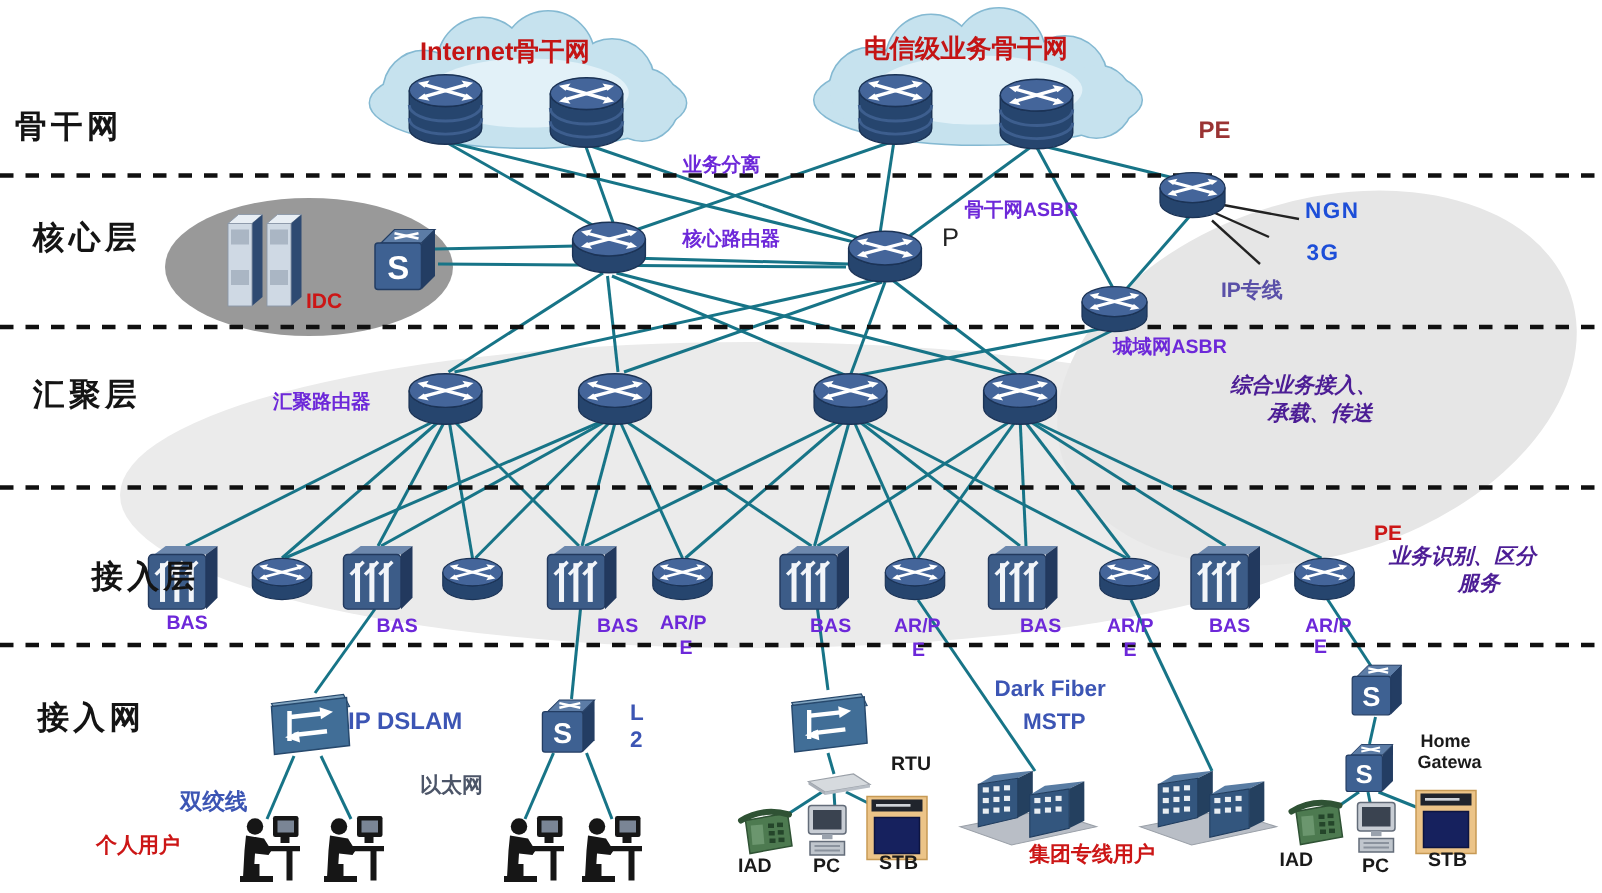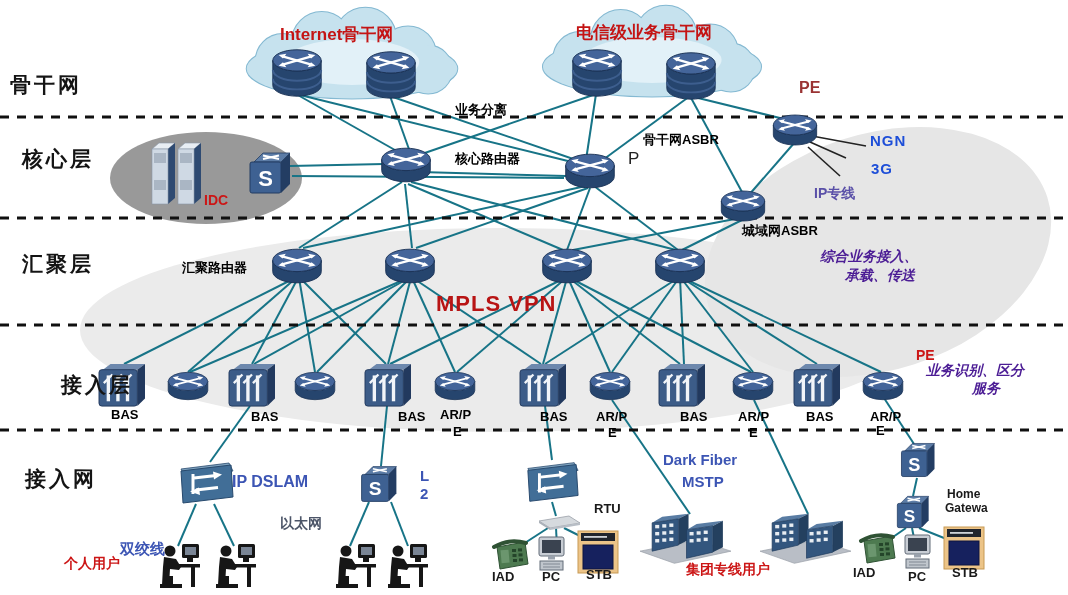--- a/index.html
+++ b/index.html
@@ -5,21 +5,21 @@
   html,body{margin:0;padding:0;background:#fff;}
   #canvas{position:relative;width:1068px;height:595px;background:#ffffff;overflow:hidden;
           font-family:"Liberation Sans","DejaVu Sans",sans-serif;}
   #bg-layer,#edge-layer{position:absolute;left:0;top:0;}
   #node-layer,#label-layer{position:absolute;left:0;top:0;width:1068px;height:595px;}
   .node{position:absolute;}
   .node svg{display:block;width:100%;height:100%;}
   .lbl{position:absolute;white-space:nowrap;line-height:1.05;}
   .layer-lbl{font-size:21px;font-weight:bold;color:#141414;letter-spacing:3px;}
   .cloud-lbl{font-size:17px;font-weight:bold;color:#c41414;}
-  .red{font-size:13px;font-weight:bold;color:#000000;}
+  .red{font-size:13px;font-weight:bold;color:#6d28d9;}
   .red-14{font-size:14px;font-weight:bold;color:#cc1616;}
   .red-lg{font-size:22px;font-weight:bold;color:#b81414;letter-spacing:1px;}
   .red-it{font-size:14px;font-weight:bold;font-style:italic;color:#4c1d95;}
   .maroon{font-size:16px;font-weight:bold;color:#9a3333;}
   .blk{font-size:13px;font-weight:bold;color:#1a1a1a;}
   .blk-sm{font-size:12px;font-weight:bold;color:#1a1a1a;}
   .blk-p{font-size:17px;font-weight:normal;color:#222;}
   .blue{font-size:15px;font-weight:bold;color:#3c55b4;}
   .blue-lg{font-size:16px;font-weight:bold;color:#3c55b4;}
   .slate{font-size:15px;font-weight:bold;color:#1d4ed8;letter-spacing:1px;}
@@ -532,21 +532,20 @@
       <div class="lbl red" style="left: 455px; top: 152px;">核心路由器</div>
       <div class="lbl blk-p" style="left: 628px; top: 150px;">P</div>
       <div class="lbl red" style="left: 643px; top: 133px;">骨干网ASBR</div>
       <div class="lbl maroon" style="left: 799px; top: 80px;">PE</div>
       <div class="lbl slate" style="left: 870px; top: 133px;">NGN</div>
       <div class="lbl slate" style="left: 871px; top: 161px;">3G</div>
       <div class="lbl purple" style="left: 814px; top: 186px;">IP专线</div>
       <div class="lbl red" style="left: 742px; top: 224px;">城域网ASBR</div>
       <div class="lbl red-14" style="left: 204px; top: 193px;">IDC</div>
       <div class="lbl red" style="left: 182px; top: 261px;">汇聚路由器</div>
-      <div class="lbl red-lg" style="left: 436px; top: 292px;">MPLS VPN</div>
       <div class="lbl red-it" style="left: 820px; top: 249px;">综合业务接入、</div>
       <div class="lbl red-it" style="left: 845px; top: 268px;">承载、传送</div>
       <div class="lbl red-14" style="left: 916px; top: 348px;">PE</div>
       <div class="lbl red-it" style="left: 926px; top: 363px;">业务识别、区分</div>
       <div class="lbl red-it" style="left: 972px; top: 381px;">服务</div>
       <div class="lbl red" style="left: 111px; top: 408px;">BAS</div>
       <div class="lbl red" style="left: 251px; top: 410px;">BAS</div>
       <div class="lbl red" style="left: 398px; top: 410px;">BAS</div>
       <div class="lbl red" style="left: 540px; top: 410px;">BAS</div>
       <div class="lbl red" style="left: 680px; top: 410px;">BAS</div>
@@ -555,21 +554,21 @@
       <div class="lbl red" style="left: 596px; top: 410px;">AR/P</div>
       <div class="lbl red" style="left: 738px; top: 410px;">AR/P</div>
       <div class="lbl red" style="left: 870px; top: 410px;">AR/P</div>
       <div class="lbl red" style="left: 453px; top: 425px;">E</div>
       <div class="lbl red" style="left: 608px; top: 426px;">E</div>
       <div class="lbl red" style="left: 749px; top: 426px;">E</div>
       <div class="lbl red" style="left: 876px; top: 424px;">E</div>
       <div class="lbl blue-lg" style="left: 232px; top: 474px;">IP DSLAM</div>
       <div class="lbl blue" style="left: 420px; top: 468px;">L</div>
       <div class="lbl blue" style="left: 420px; top: 486px;">2</div>
-      <div class="lbl blue" style="left: 120px; top: 541px;">双绞线</div>
+      <div class="lbl blue" style="left: 120px; top: 527px;">双绞线</div>
       <div class="lbl gray" style="left: 280px; top: 516px;">以太网</div>
       <div class="lbl red-14" style="left: 64px; top: 556px;">个人用户</div>
       <div class="lbl blk" style="left: 580px; top: 502px; padding-left: 14px;">RTU</div>
       <div class="lbl blk" style="left: 492px; top: 570px;">IAD</div>
       <div class="lbl blk" style="left: 542px; top: 570px;">PC</div>
       <div class="lbl blk" style="left: 586px; top: 568px;">STB</div>
       <div class="lbl blue" style="left: 663px; top: 452px;">Dark Fiber</div>
       <div class="lbl blue" style="left: 682px; top: 474px;">MSTP</div>
       <div class="lbl red-14" style="left: 686px; top: 562px;">集团专线用户</div>
       <div class="lbl blk-sm" style="left: 947px; top: 488px;">Home</div>

